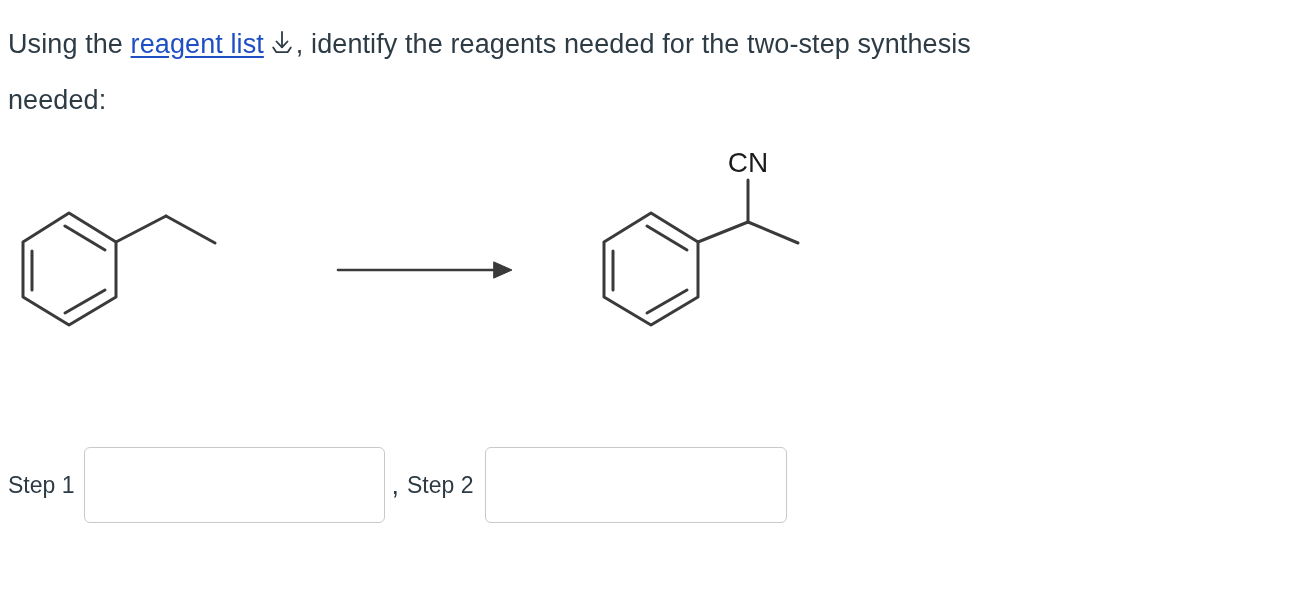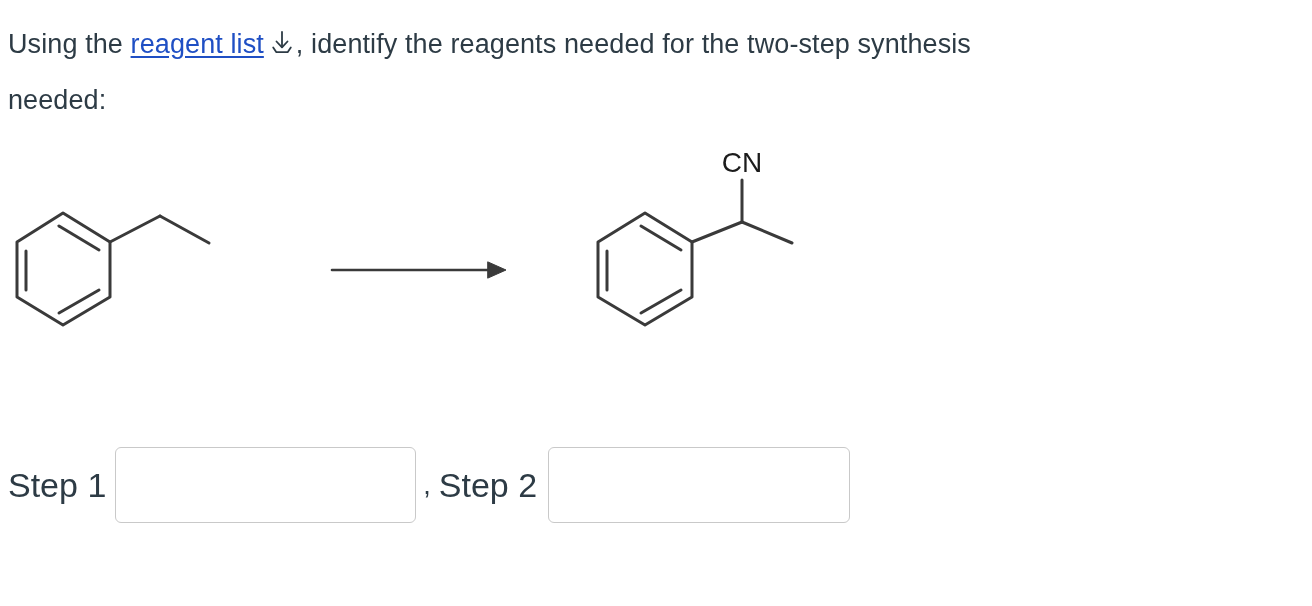--- a/index.html
+++ b/index.html
@@ -39,38 +39,38 @@
 
   .dl-icon {
     display: inline-block;
     vertical-align: -3px;
     margin: 0 2px 0 6px;
   }
 
   
   .scheme {
     position: absolute;
-    left: 2px;
+    left: 8px;
     top: 130px;
     width: 900px;
     height: 230px;
   }
   .scheme svg { display: block; }
 
   
   .answer-row {
     position: absolute;
     left: 8px;
     top: 447px;
     height: 76px;
     display: flex;
     align-items: center;
   }
   .answer-label {
-    font-size: 34px;
+    font-size: 23px;
     color: #2d3b45;
     line-height: 1;
     white-space: nowrap;
   }
   .answer-comma {
     font-size: 27px;
     color: #2d3b45;
     line-height: 1;
     padding: 0 2px;
   }

